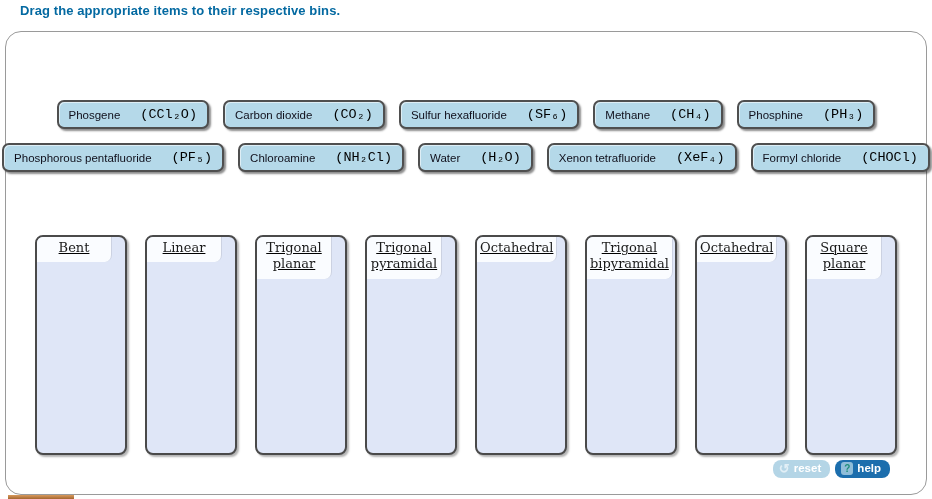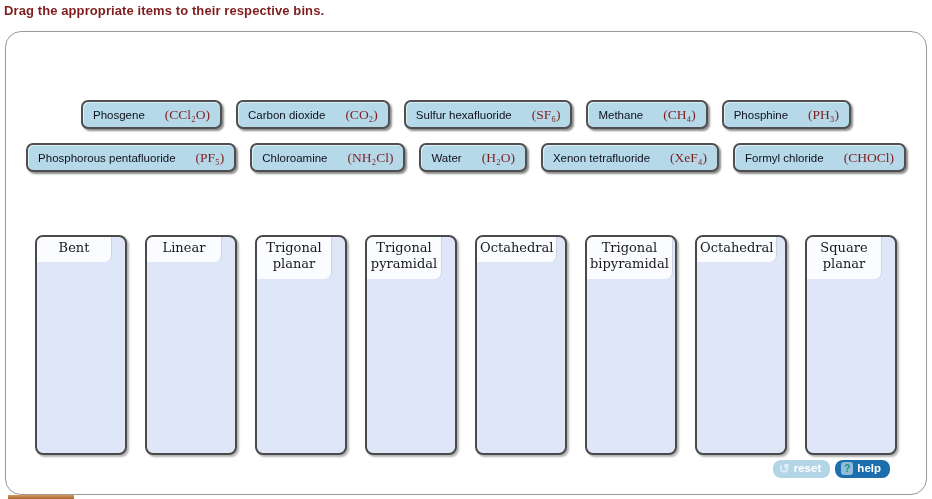--- a/index.html
+++ b/index.html
@@ -1,55 +1,56 @@
 <!DOCTYPE html>
 <html style="--chip_fill: #b5d9e9; --bin_body: #dfe6f7; --bin_label_bg: #fafcff; --reset_bg: #b4d5e6; --help_bg: #1c6ead; --panel_border: #9a9a9a;"><head>
 <meta charset="utf-8">
 <style>
   html,body{margin:0;padding:0;background:#fff;}
   .screen{
     position:relative;width:932px;height:499px;overflow:hidden;
     background:#fff;font-family:"Liberation Sans",sans-serif;
   }
   .page-title{
-    position:absolute;left:4px;top:3px;
-    font-size:13px;font-weight:bold;color:#7f1d1d;letter-spacing:.1px;
+    position:absolute;left:20px;top:3px;
+    font-size:13px;font-weight:bold;color:#0369a1;letter-spacing:.1px;
   }
   .panel{
     position:absolute;left:5px;top:31px;width:920px;height:462px;
     background:#fff;border:1px solid var(--panel_border,#9a9a9a);border-radius:16px;
   }
   .chips-row{
     position:absolute;left:0;width:100%;
     display:flex;justify-content:center;gap:14px;
   }
   .chips-row.r1{top:68px;}
   .chips-row.r2{top:111px;}
   .chip{
     display:inline-flex;align-items:center;height:25px;padding:0 10px;
     background:var(--chip_fill,#b5d9e9);
     border:2px solid #4f4f4f;border-radius:7px;
     box-shadow:2px 2px 2px rgba(0,0,0,.45), inset 1px 1px 0 rgba(255,255,255,.55);
     cursor:move;white-space:nowrap;
   }
   .chip .chip-name{font-size:11.5px;color:#10101c;}
   .chip .chip-formula{
-    font-family:Liberation Serif, serif;
-    font-size:13.5px;color:#7f1d1d;margin-left:20px;
+    font-family:Liberation Mono, monospace;
+    font-size:13.5px;color:#000000;margin-left:20px;
   }
   .bins-row{
     position:absolute;left:0;top:203px;width:100%;
     display:flex;justify-content:center;gap:18px;
   }
   .bin{
     width:92px;height:220px;box-sizing:border-box;
     background:var(--bin_body,#dfe6f7);
     border:2px solid #4a4a4a;border-radius:8px;
     box-shadow:2px 2px 2px rgba(0,0,0,.3);
     overflow:hidden;
+    text-decoration:underline;
   }
   .bin-head{display:flex;align-items:stretch;}
   .bin-label{
     flex:1;background:var(--bin_label_bg,#fafcff);
     border-right:1px solid #ccd2e2;border-bottom-right-radius:7px;
     padding:3px 3px 6px;text-align:center;
     font-family:"DejaVu Serif","Liberation Serif",serif;
     font-size:13px;line-height:1.25;color:#1a1a1a;
   }
   .bin-notch{width:13px;}

